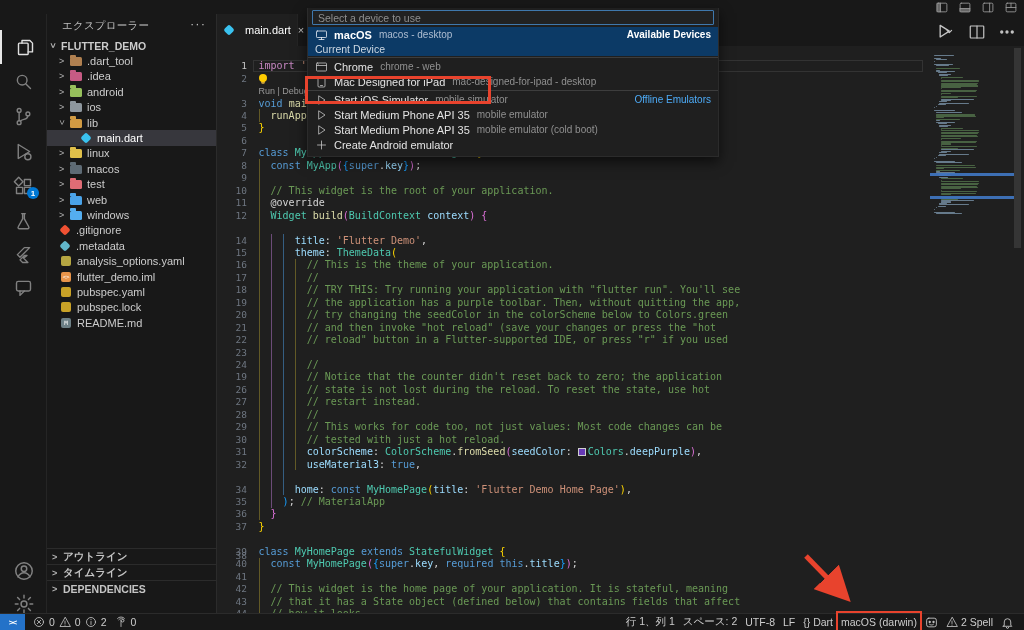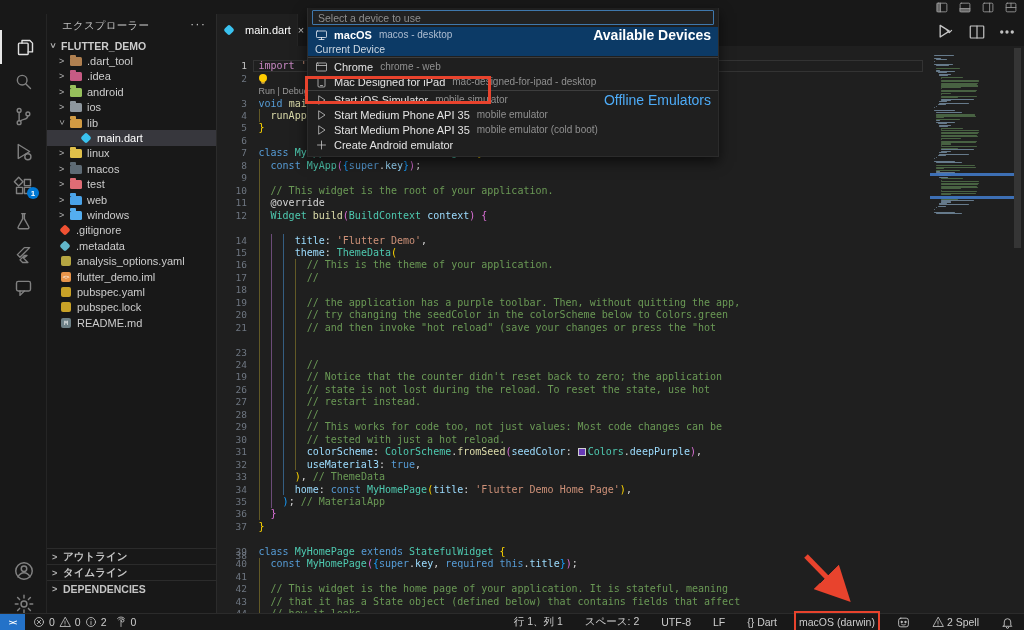--- a/index.html
+++ b/index.html
@@ -64,33 +64,33 @@
   .mline{position:absolute;height:1.1px;border-radius:.5px;}
   .mhl{position:absolute;left:0;width:84px;height:3px;background:#3f74bd;opacity:.95;}
   .vscroll{left:1014px;top:48px;width:7px;height:200px;background:rgba(121,121,121,.25);}
 
   
   .statusbar{left:0;top:613px;width:1024px;height:17px;background:#181818;border-top:1px solid #2b2b2b;box-sizing:border-box;
              display:flex;align-items:center;font-size:10.5px;color:#cccccc;}
   .remote{height:100%;width:25px;background:#2472c8;color:#fff;display:flex;align-items:center;justify-content:center;
           font-size:8px;font-weight:bold;letter-spacing:-1px;cursor:pointer;}
   .sb-grp{display:flex;align-items:center;gap:4px;margin-left:8px;cursor:pointer;}
-  .sb-right{margin-left:auto;display:flex;align-items:center;gap:22px;margin-right:10px;}
+  .sb-right{margin-left:auto;display:flex;align-items:center;gap:8px;margin-right:10px;}
   .sb-item{display:flex;align-items:center;gap:3px;cursor:pointer;white-space:nowrap;}
   .boxed{outline:2.5px solid #e8432d;outline-offset:3px;}
 
   
   .quickpick{left:307px;top:8px;width:412px;background:#1f1f1f;border:1px solid #2b2b2b;border-top:none;box-sizing:border-box;
              box-shadow:0 5px 12px rgba(0,0,0,.6);z-index:40;}
   .qp-input{margin:2px 4px;height:13px;background:#212121;border:1px solid #3f78ad;border-radius:1px;
             display:flex;align-items:center;padding:0 5px;font-size:10.5px;color:#8f8f8f;}
   .qp-list{padding-bottom:4px;}
   .qp-row{display:flex;align-items:center;height:15px;padding:0 7px;font-size:11px;color:#e3e3e3;cursor:pointer;position:relative;}
   .qp-row .desc{color:#909090;font-size:10px;margin-left:7px;}
-  .qp-row .grp{margin-left:auto;font-size:14px;}
+  .qp-row .grp{margin-left:auto;font-size:10px;}
   .qp-ico{width:13px;margin-right:6px;display:flex;justify-content:center;flex:none;}
   .qp-focus{background:#0c3a66;}
   .qp-focus .desc{color:#aebdd1;}
   .qp-detail{height:14px;display:flex;align-items:center;padding:0 7px;font-size:10.5px;color:#cdd8e3;background:#0c3a66;}
   .qp-sep{height:1px;background:#3d3d3d;margin:1px 0;}
 
   
   .annbox{border:3px solid #e8432d;z-index:60;pointer-events:none;}
   .arrow-svg{z-index:60;pointer-events:none;}
 </style>
@@ -424,34 +424,38 @@
       <div class="crow" style="top: 212.7px;">
         <span class="lnum">16</span>
         <span class="ctext"><span style="color:#d4d4d4">        </span><span style="color:#6a9955">// This is the theme of your application.</span></span>
       </div>
       <div class="crow" style="top: 225.15px;">
         <span class="lnum">17</span>
         <span class="ctext"><span style="color:#d4d4d4">        </span><span style="color:#6a9955">//</span></span>
       </div>
       <div class="crow" style="top: 237.6px;">
         <span class="lnum">18</span>
-        <span class="ctext"><span style="color:#d4d4d4">        </span></span>
+        <span class="ctext"><span style="color:#d4d4d4">        </span><span style="color:#6a9955">// TRY THIS: Try running your application with "flutter run". You'll see</span></span>
       </div>
       <div class="crow" style="top: 250.05px;">
         <span class="lnum">19</span>
         <span class="ctext"><span style="color:#d4d4d4">        </span><span style="color:#6a9955">// the application has a purple toolbar. Then, without quitting the app,</span></span>
       </div>
       <div class="crow" style="top: 262.5px;">
         <span class="lnum">20</span>
         <span class="ctext"><span style="color:#d4d4d4">        </span><span style="color:#6a9955">// try changing the seedColor in the colorScheme below to Colors.green</span></span>
       </div>
       <div class="crow" style="top: 274.95px;">
         <span class="lnum">21</span>
         <span class="ctext"><span style="color:#d4d4d4">        </span><span style="color:#6a9955">// and then invoke "hot reload" (save your changes or press the "hot</span></span>
       </div>
+      <div class="crow" style="top: 287.4px;">
+        <span class="lnum">22</span>
+        <span class="ctext"><span style="color:#d4d4d4">        </span><span style="color:#6a9955">// reload" button in a Flutter-supported IDE, or press "r" if you used</span></span>
+      </div>
       <div class="crow" style="top: 299.85px;">
         <span class="lnum">23</span>
       </div>
       <div class="crow" style="top: 312.3px;">
         <span class="lnum">24</span>
         <span class="ctext"><span style="color:#d4d4d4">        </span><span style="color:#6a9955">//</span></span>
       </div>
       <div class="crow" style="top: 324.75px;">
         <span class="lnum">19</span>
         <span class="ctext"><span style="color:#d4d4d4">        </span><span style="color:#6a9955">// Notice that the counter didn't reset back to zero; the application</span></span>
@@ -476,24 +480,20 @@
         <span class="lnum">30</span>
         <span class="ctext"><span style="color:#d4d4d4">        </span><span style="color:#6a9955">// tested with just a hot reload.</span></span>
       </div>
       <div class="crow" style="top: 399.45px;">
         <span class="lnum">31</span>
         <span class="ctext"><span style="color:#d4d4d4">        </span><span style="color:#9cdcfe">colorScheme</span><span style="color:#d4d4d4">:</span><span style="color:#d4d4d4"> </span><span style="color:#4ec9b0">ColorScheme</span><span style="color:#d4d4d4">.</span><span style="color:#dcdcaa">fromSeed</span><span style="color:#da70d6">(</span><span style="color:#9cdcfe">seedColor</span><span style="color:#d4d4d4">:</span><span style="color:#d4d4d4"> </span><span class="swatch"></span><span style="color:#4ec9b0">Colors</span><span style="color:#d4d4d4">.</span><span style="color:#9cdcfe">deepPurple</span><span style="color:#da70d6">)</span><span style="color:#d4d4d4">,</span></span>
       </div>
       <div class="crow" style="top: 411.9px;">
         <span class="lnum">32</span>
         <span class="ctext"><span style="color:#d4d4d4">        </span><span style="color:#9cdcfe">useMaterial3</span><span style="color:#d4d4d4">:</span><span style="color:#d4d4d4"> </span><span style="color:#569cd6">true</span><span style="color:#d4d4d4">,</span></span>
-      </div>
-      <div class="crow" style="top: 424.35px;">
-        <span class="lnum">33</span>
-        <span class="ctext"><span style="color:#d4d4d4">      </span><span style="color:#ffd700">)</span><span style="color:#d4d4d4">,</span><span style="color:#d4d4d4"> </span><span style="color:#6a9955">// ThemeData</span></span>
       </div>
       <div class="crow" style="top: 436.8px;">
         <span class="lnum">34</span>
         <span class="ctext"><span style="color:#d4d4d4">      </span><span style="color:#9cdcfe">home</span><span style="color:#d4d4d4">:</span><span style="color:#d4d4d4"> </span><span style="color:#569cd6">const</span><span style="color:#d4d4d4"> </span><span style="color:#4ec9b0">MyHomePage</span><span style="color:#ffd700">(</span><span style="color:#9cdcfe">title</span><span style="color:#d4d4d4">:</span><span style="color:#d4d4d4"> </span><span style="color:#ce9178">'Flutter Demo Home Page'</span><span style="color:#ffd700">)</span><span style="color:#d4d4d4">,</span></span>
       </div>
       <div class="crow" style="top: 449.25px;">
         <span class="lnum">35</span>
         <span class="ctext"><span style="color:#d4d4d4">    </span><span style="color:#179fff">)</span><span style="color:#d4d4d4">;</span><span style="color:#d4d4d4"> </span><span style="color:#6a9955">// MaterialApp</span></span>
       </div>
       <div class="crow" style="top: 461.7px;">

